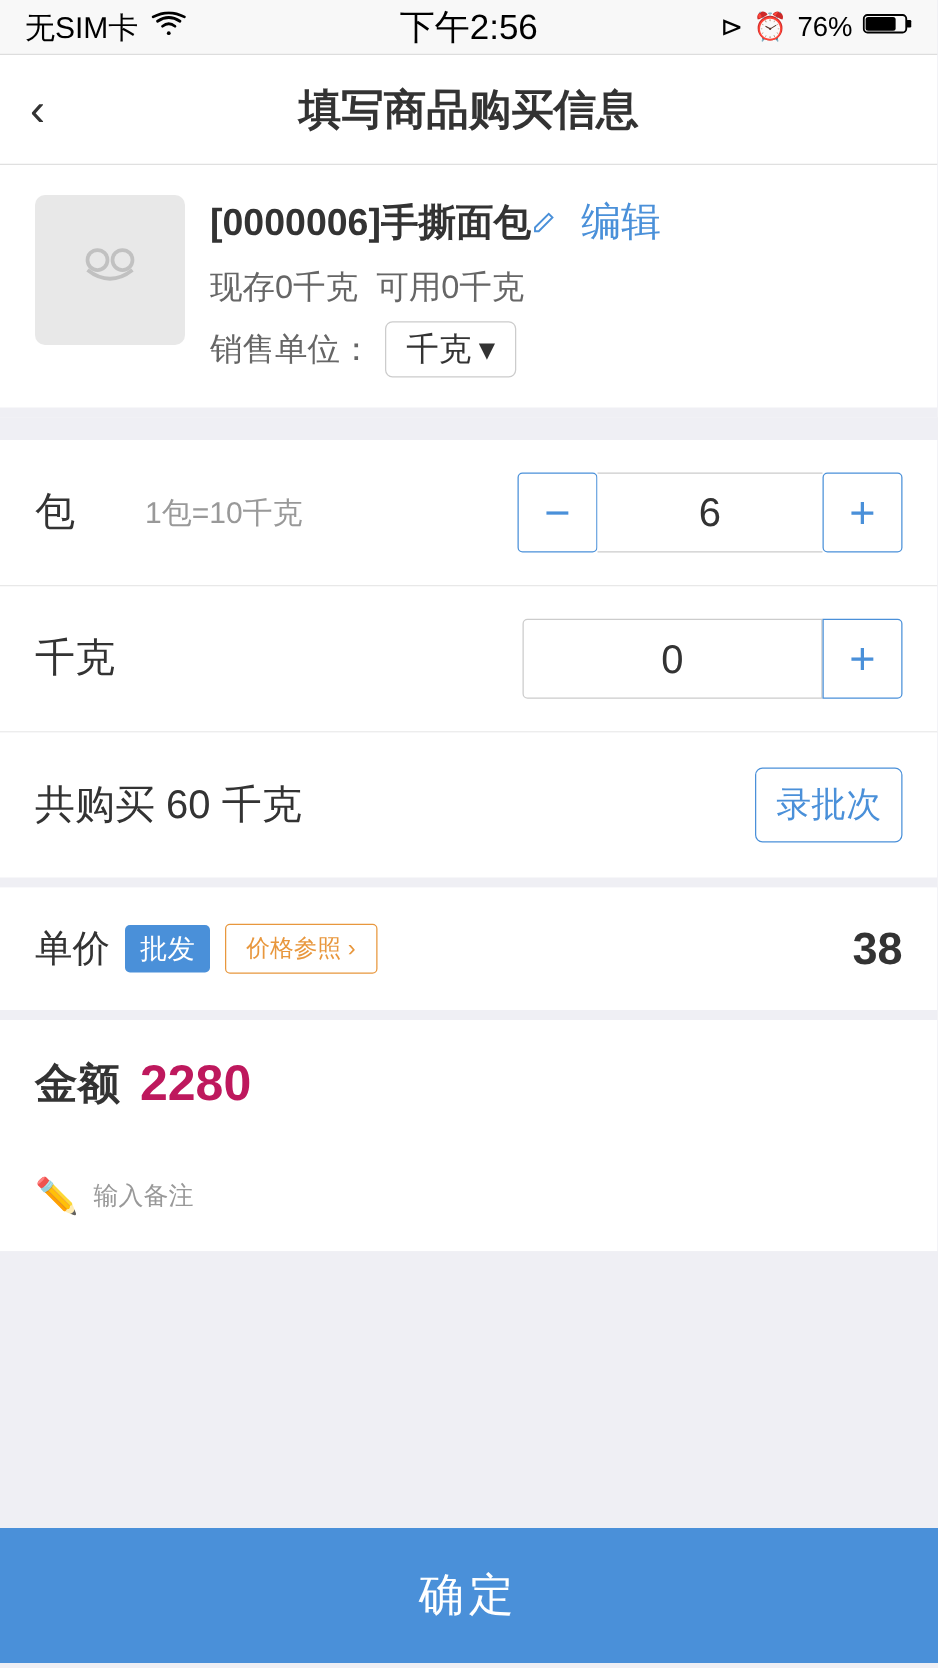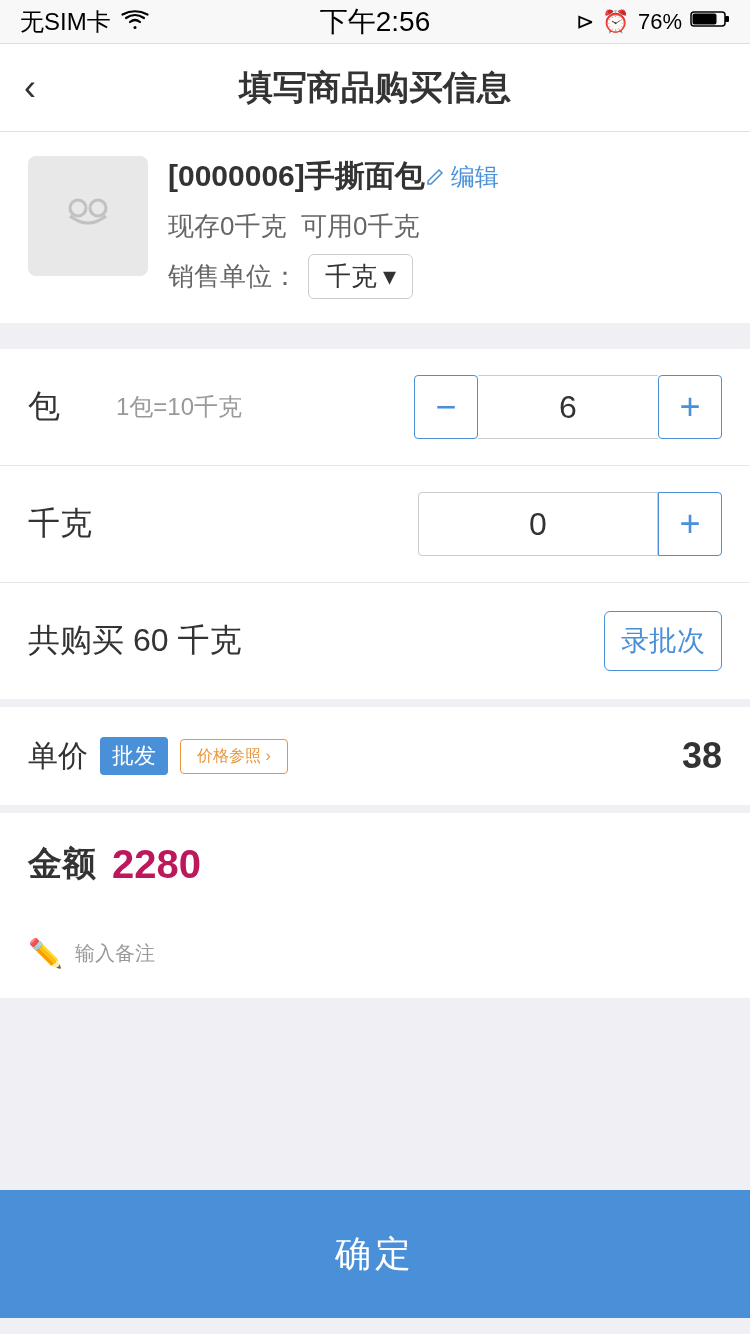--- a/index.html
+++ b/index.html
@@ -105,25 +105,25 @@
       display: flex;
       align-items: center;
       margin-bottom: 12px;
     }
     .product-name {
       font-size: 30px;
       font-weight: 600;
       color: #333;
     }
     .edit-btn {
-      font-size: 24px;
+      font-size: 32px;
       color: #4a90d9;
       display: flex;
       align-items: center;
-      gap: 6px;
+      gap: 20px;
       cursor: pointer;
     }
     .product-stock {
       font-size: 26px;
       color: #666;
       margin-bottom: 10px;
     }
     .unit-row {
       display: flex;
       align-items: center;
@@ -266,21 +266,21 @@
       background: #4a90d9;
       color: #fff;
       font-size: 22px;
       padding: 4px 12px;
       border-radius: 4px;
       margin-right: 12px;
     }
     .price-ref-btn {
       border: 1.5px solid #e8973d;
       color: #e8973d;
-      font-size: 16px;
+      font-size: 19px;
       padding: 6px 16px;
       border-radius: 4px;
       display: flex;
       align-items: flex-end;
       gap: 4px;
       cursor: pointer;
     }
     .price-value {
       font-size: 36px;
       color: #333;
@@ -328,24 +328,24 @@
     
     .bottom-area {
       flex: 1;
       background: #efeff4;
       min-height: 260px;
     }
 
     
     .confirm-bar {
       position: fixed;
-      bottom: 16px;
+      bottom: 4px;
       left: 0;
       width: 750px;
-      height: 128px;
+      height: 108px;
       background: #4a90d9;
       display: flex;
       align-items: center;
       justify-content: center;
       cursor: pointer;
     }
     .confirm-btn-text {
       font-size: 36px;
       color: #fff;
       font-weight: 500;

